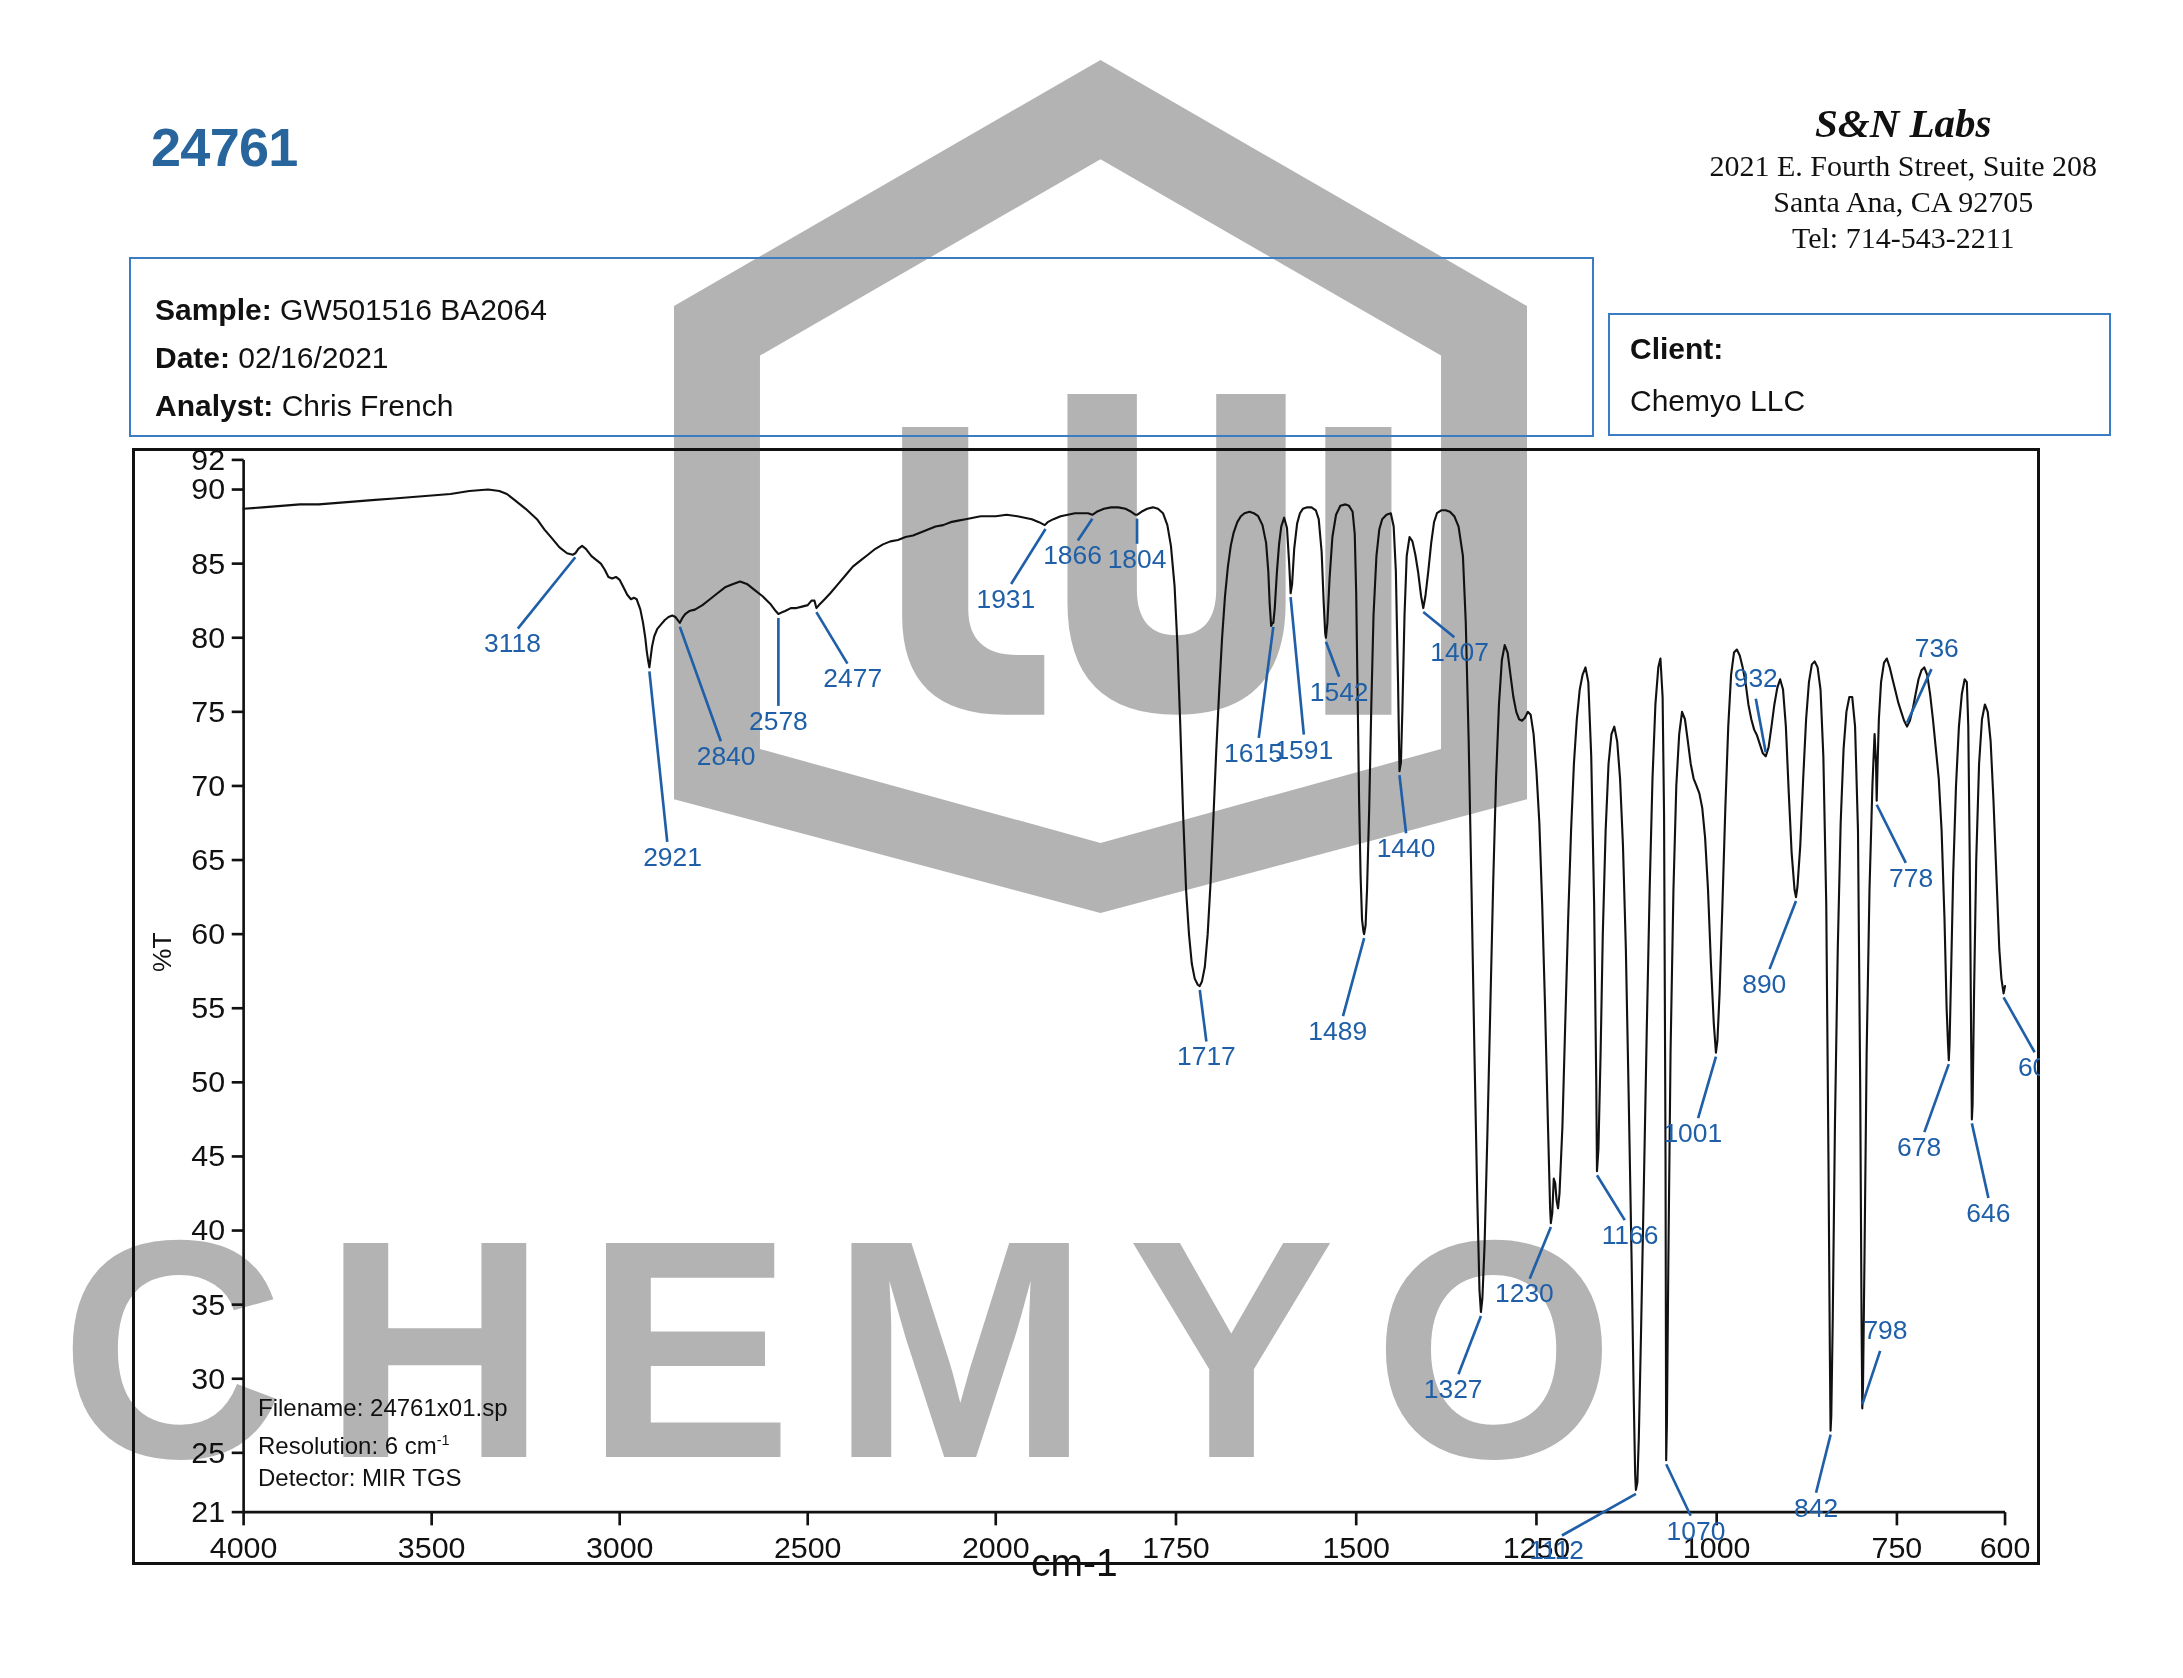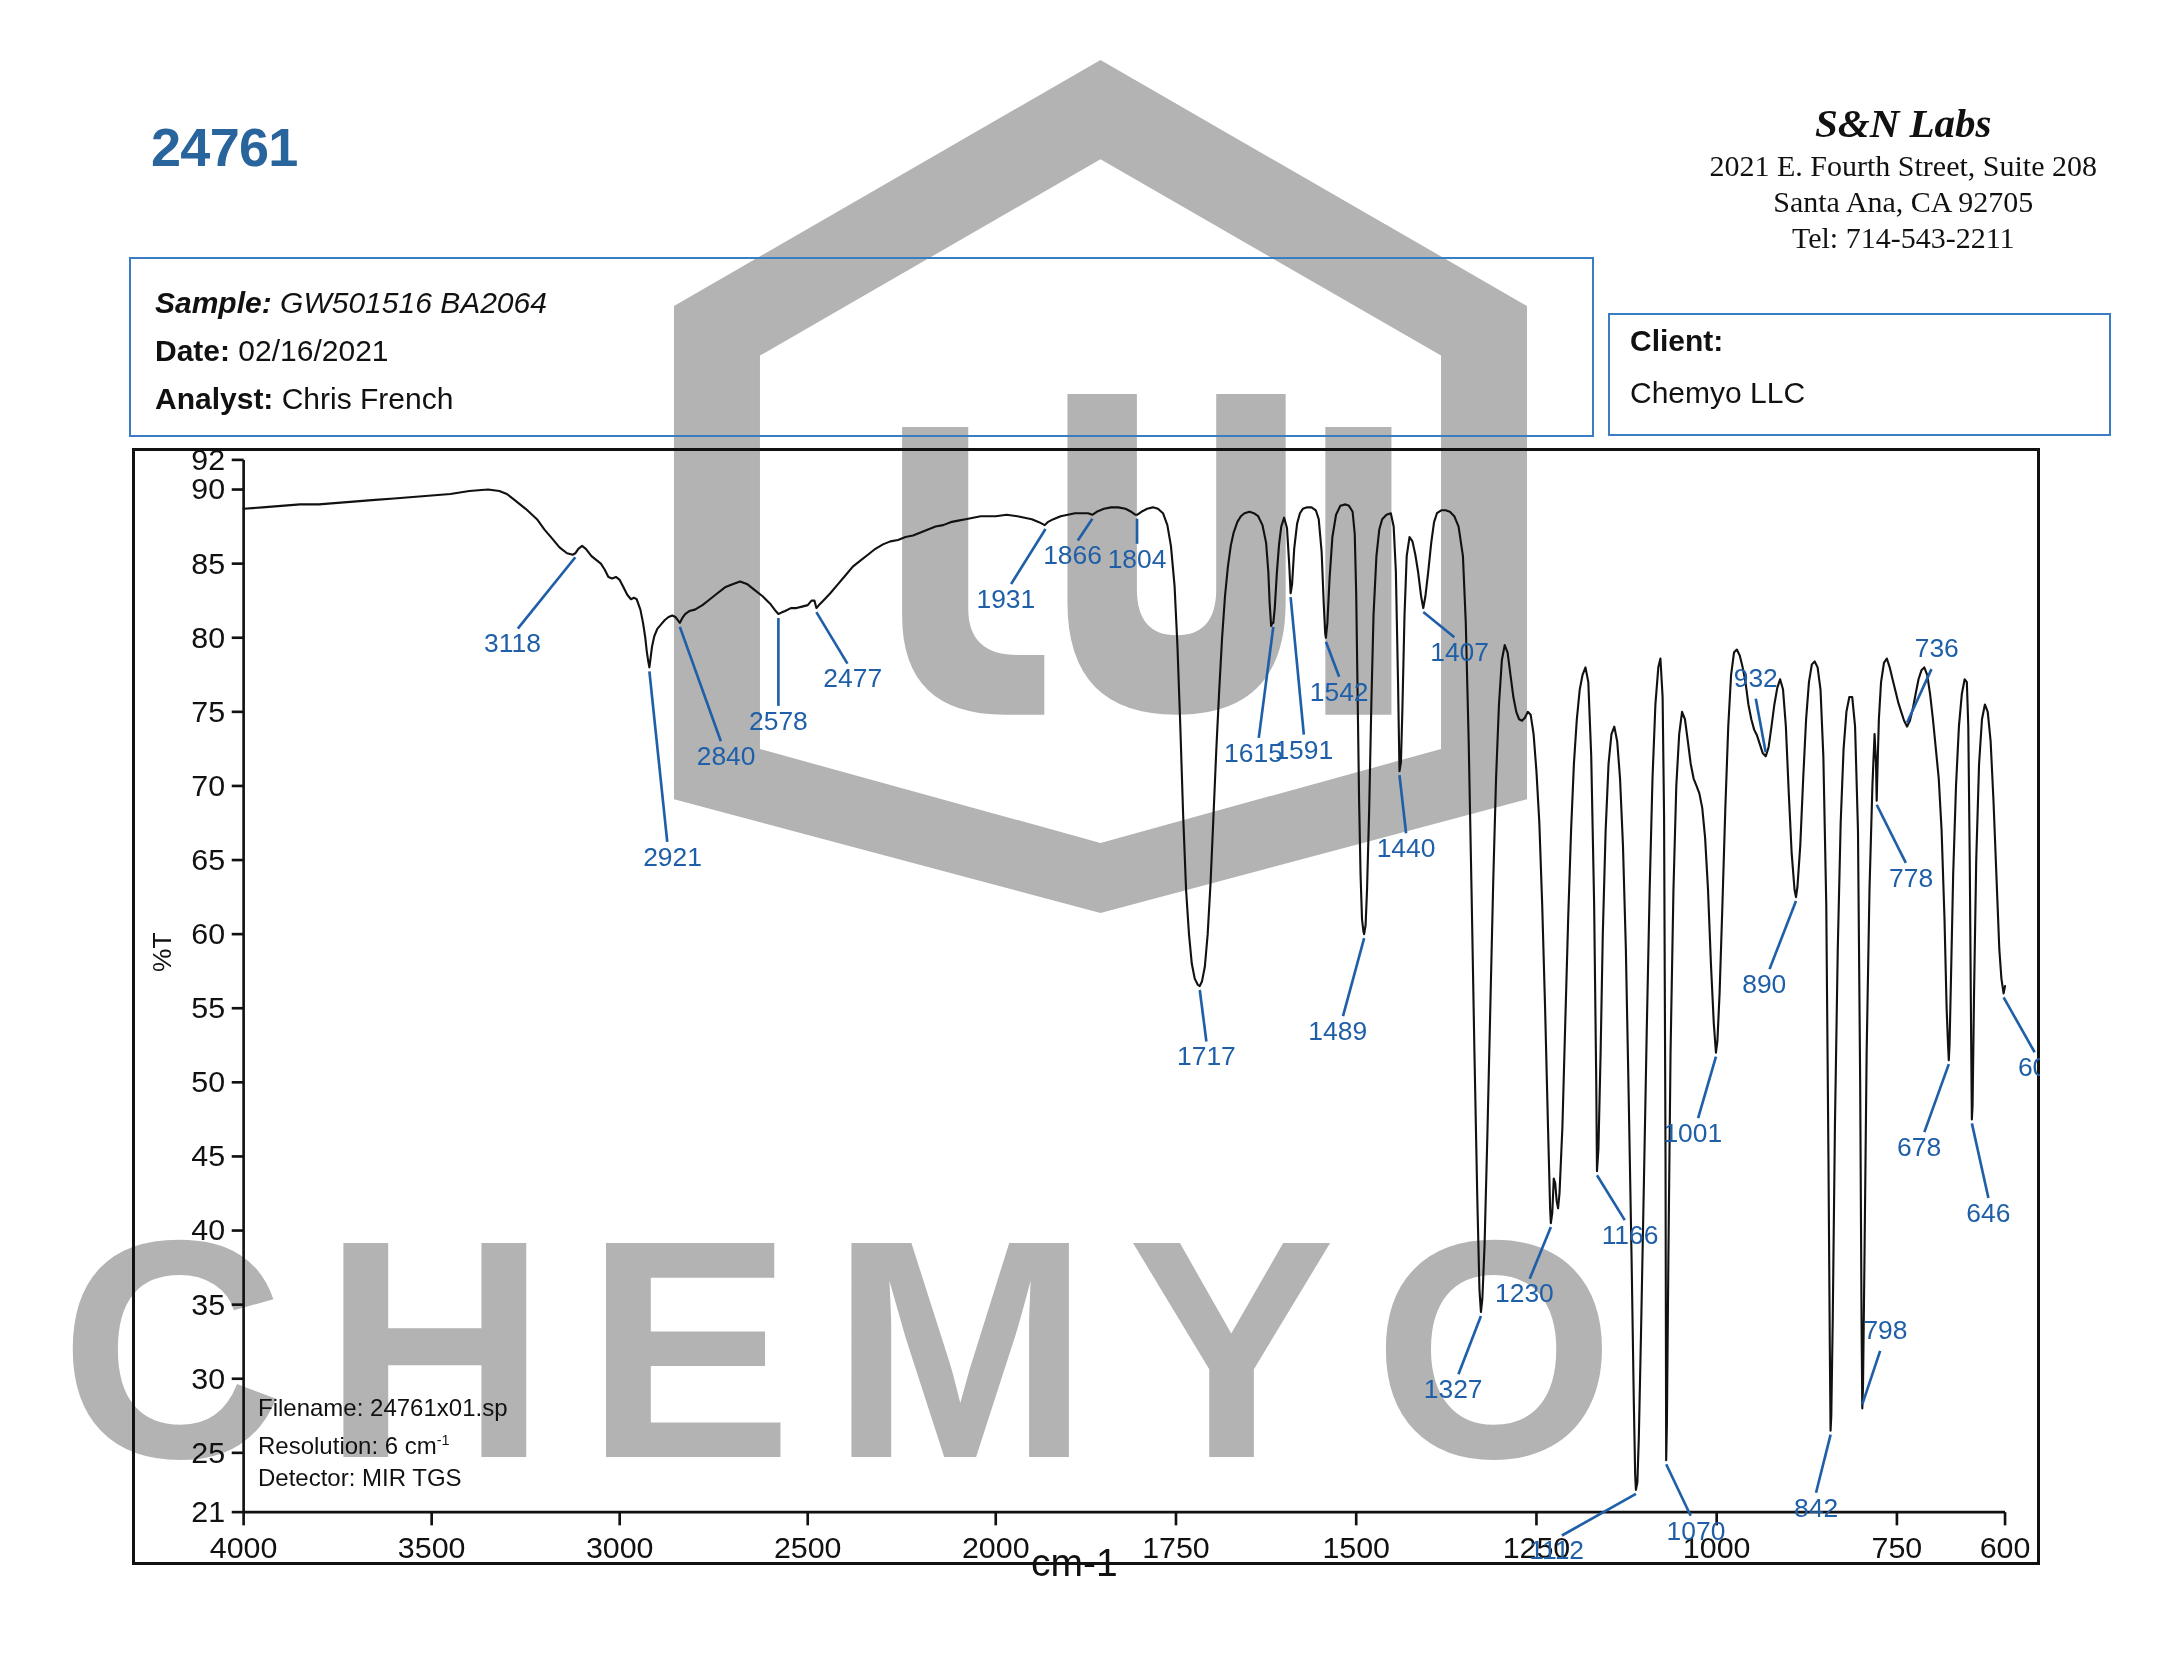--- a/index.html
+++ b/index.html
@@ -17,27 +17,27 @@
              font-family:"Liberation Sans",sans-serif;letter-spacing:-0.7px;}
   #lab-block{position:absolute;right:86px;top:99px;text-align:center;
              font-family:"Liberation Serif",serif;color:#111;}
   #lab-name{font-size:41px;font-weight:700;font-style:italic;letter-spacing:0px;line-height:49px;}
   .lab-line{font-size:30px;line-height:36px;white-space:nowrap;}
 
   
   #sample-box{position:absolute;left:129px;top:257px;width:1465px;height:180px;
               border:2px solid #3b7dc4;background:transparent;box-sizing:border-box;}
   #sample-box .row{font-size:30px;line-height:48px;color:#111;padding-left:24px;white-space:nowrap;}
-  #sample-box .row:first-child{padding-top:20px;font-style:italic;}
+  #sample-box .row:first-child{padding-top:27px;}
   #sample-box b{font-weight:700;}
 
   #client-box{position:absolute;left:1608px;top:313px;width:503px;height:123px;
               border:2px solid #3b7dc4;background:transparent;box-sizing:border-box;}
   #client-box .row{font-size:30px;line-height:52px;color:#111;padding-left:20px;white-space:nowrap;}
-  #client-box .row:first-child{font-weight:700;}
+  #client-box .row:first-child{padding-top:8px;font-weight:700;}
 
   
   #plot-frame{position:absolute;left:132px;top:448px;width:1908px;height:1117px;
               border:3.3px solid #111;box-sizing:border-box;background:transparent;}
   #plot-svg{position:absolute;left:132px;top:448px;width:1908px;height:1117px;}
 
   #ylabel{position:absolute;left:147px;top:972px;font-size:26.4px;color:#111;
           transform:rotate(-90deg);transform-origin:left top;white-space:nowrap;}
   #xlabel{position:absolute;left:1031px;top:1541px;font-size:39px;color:#111;}
 

